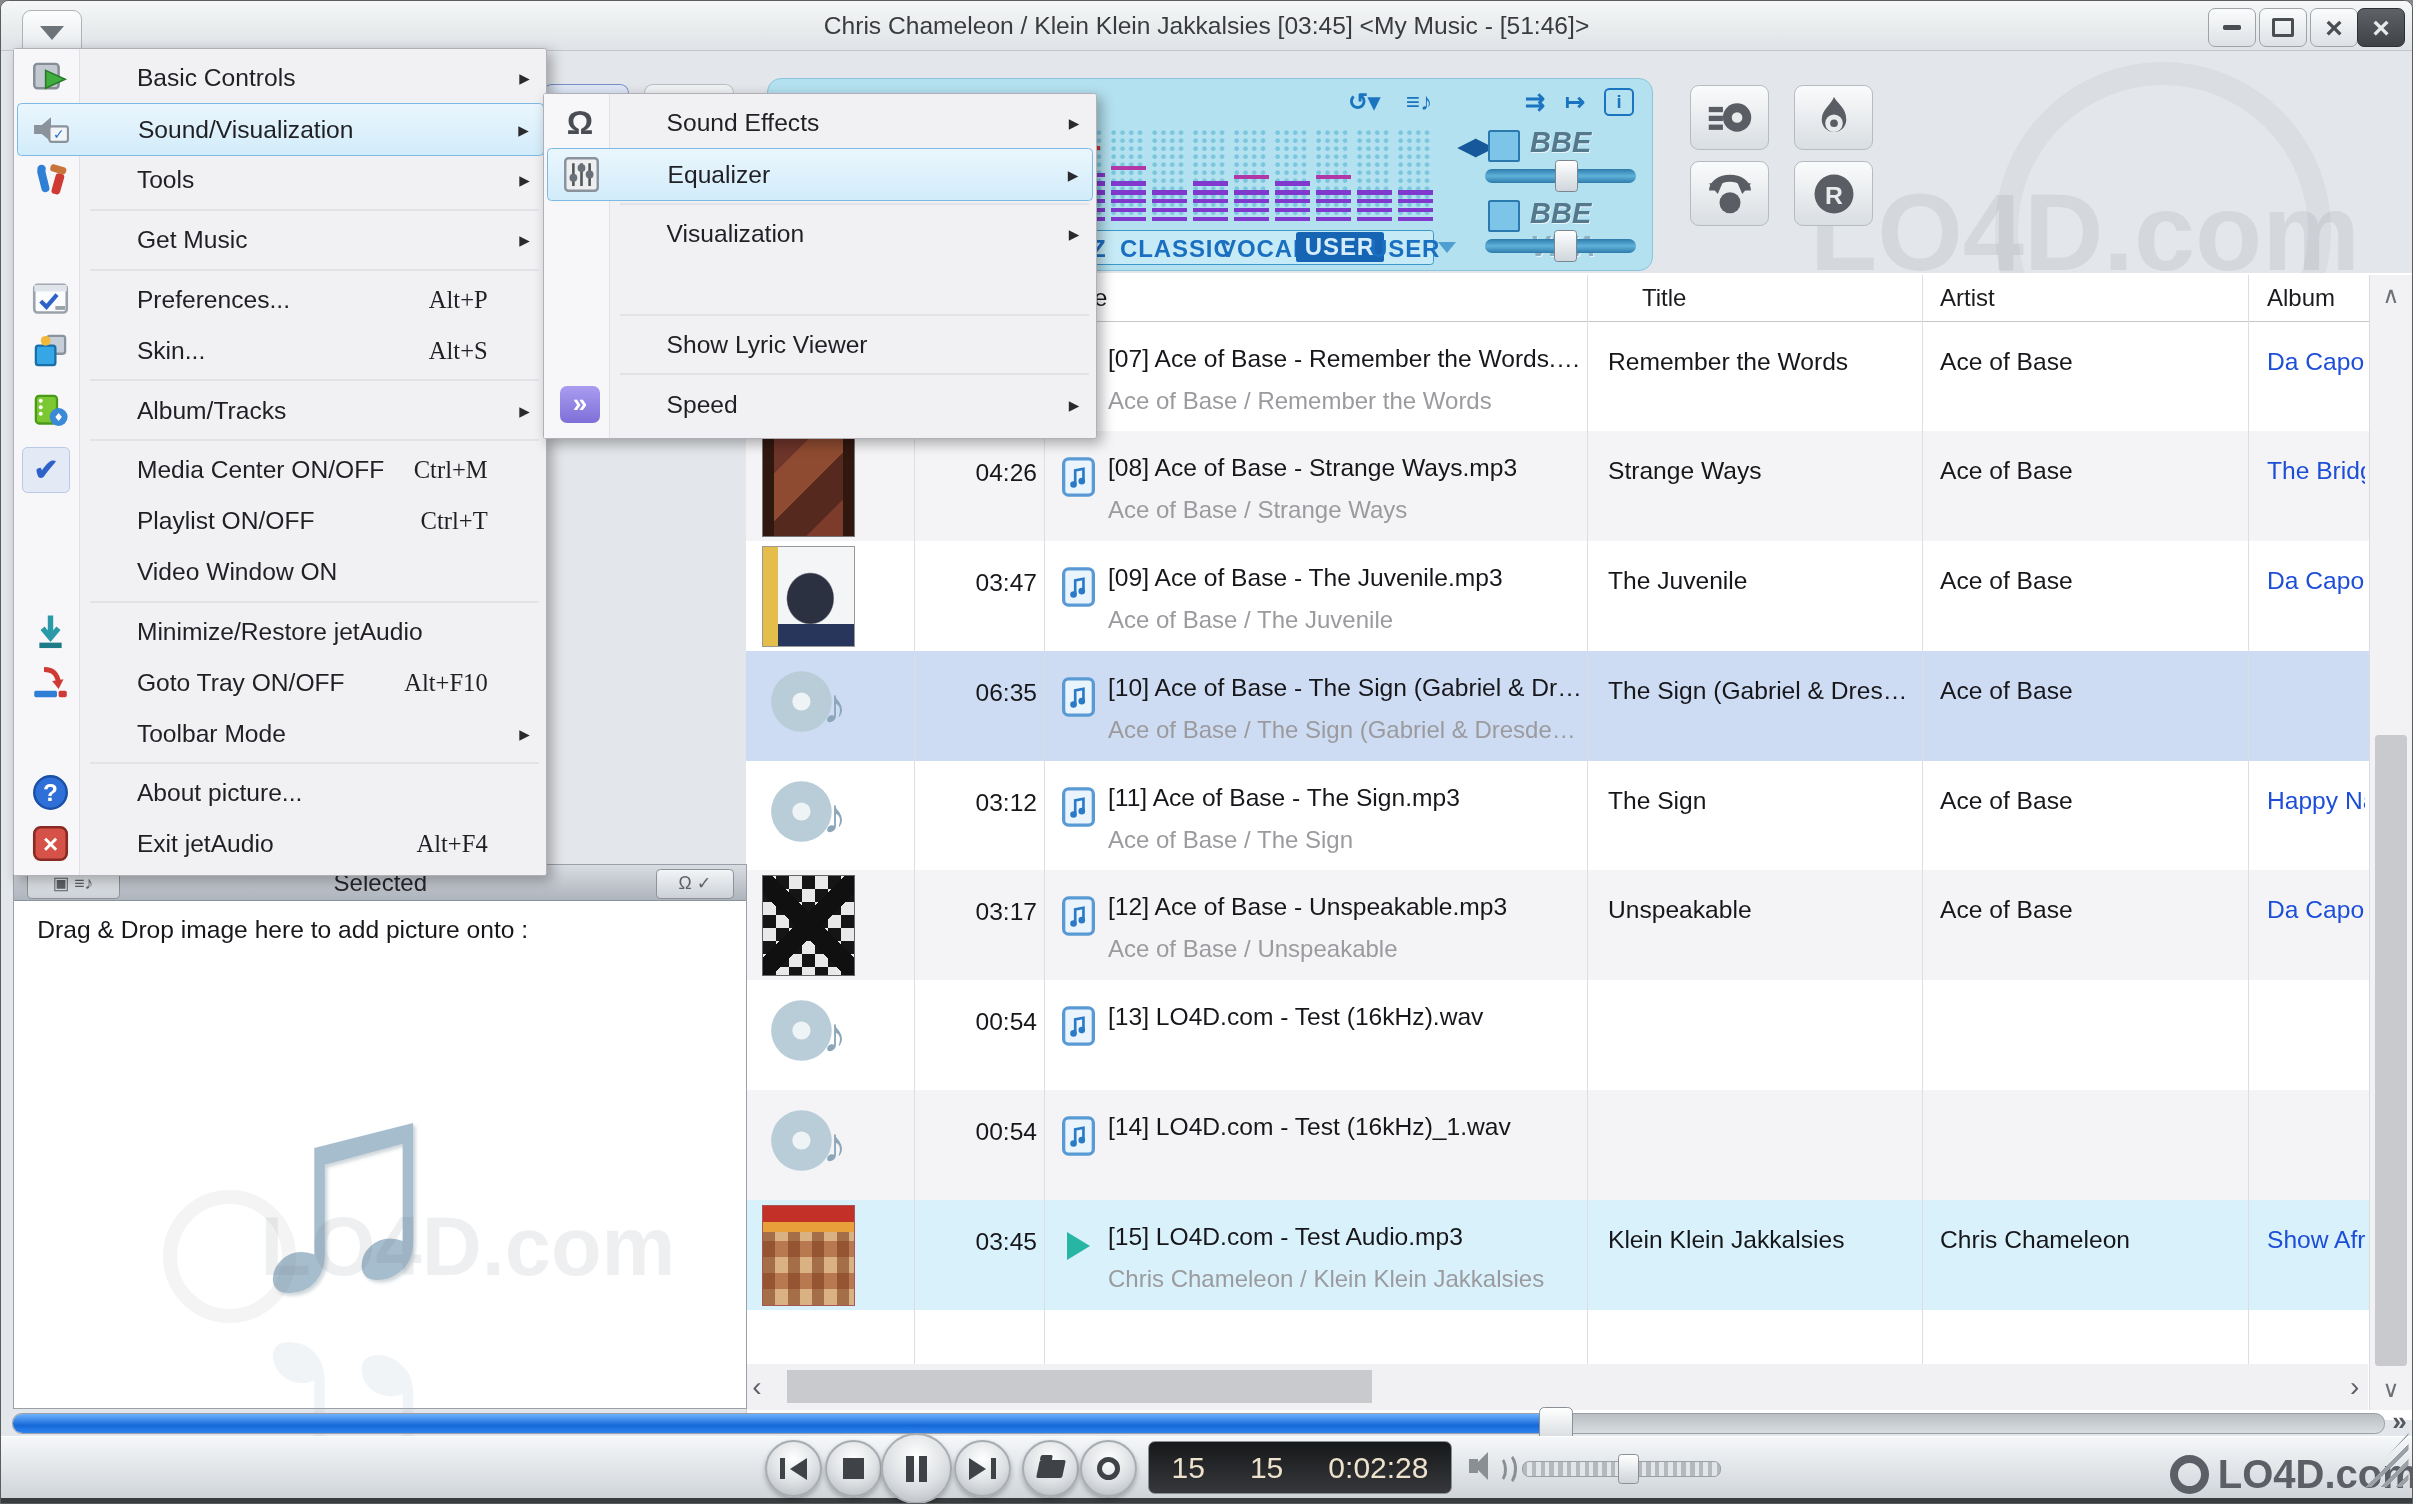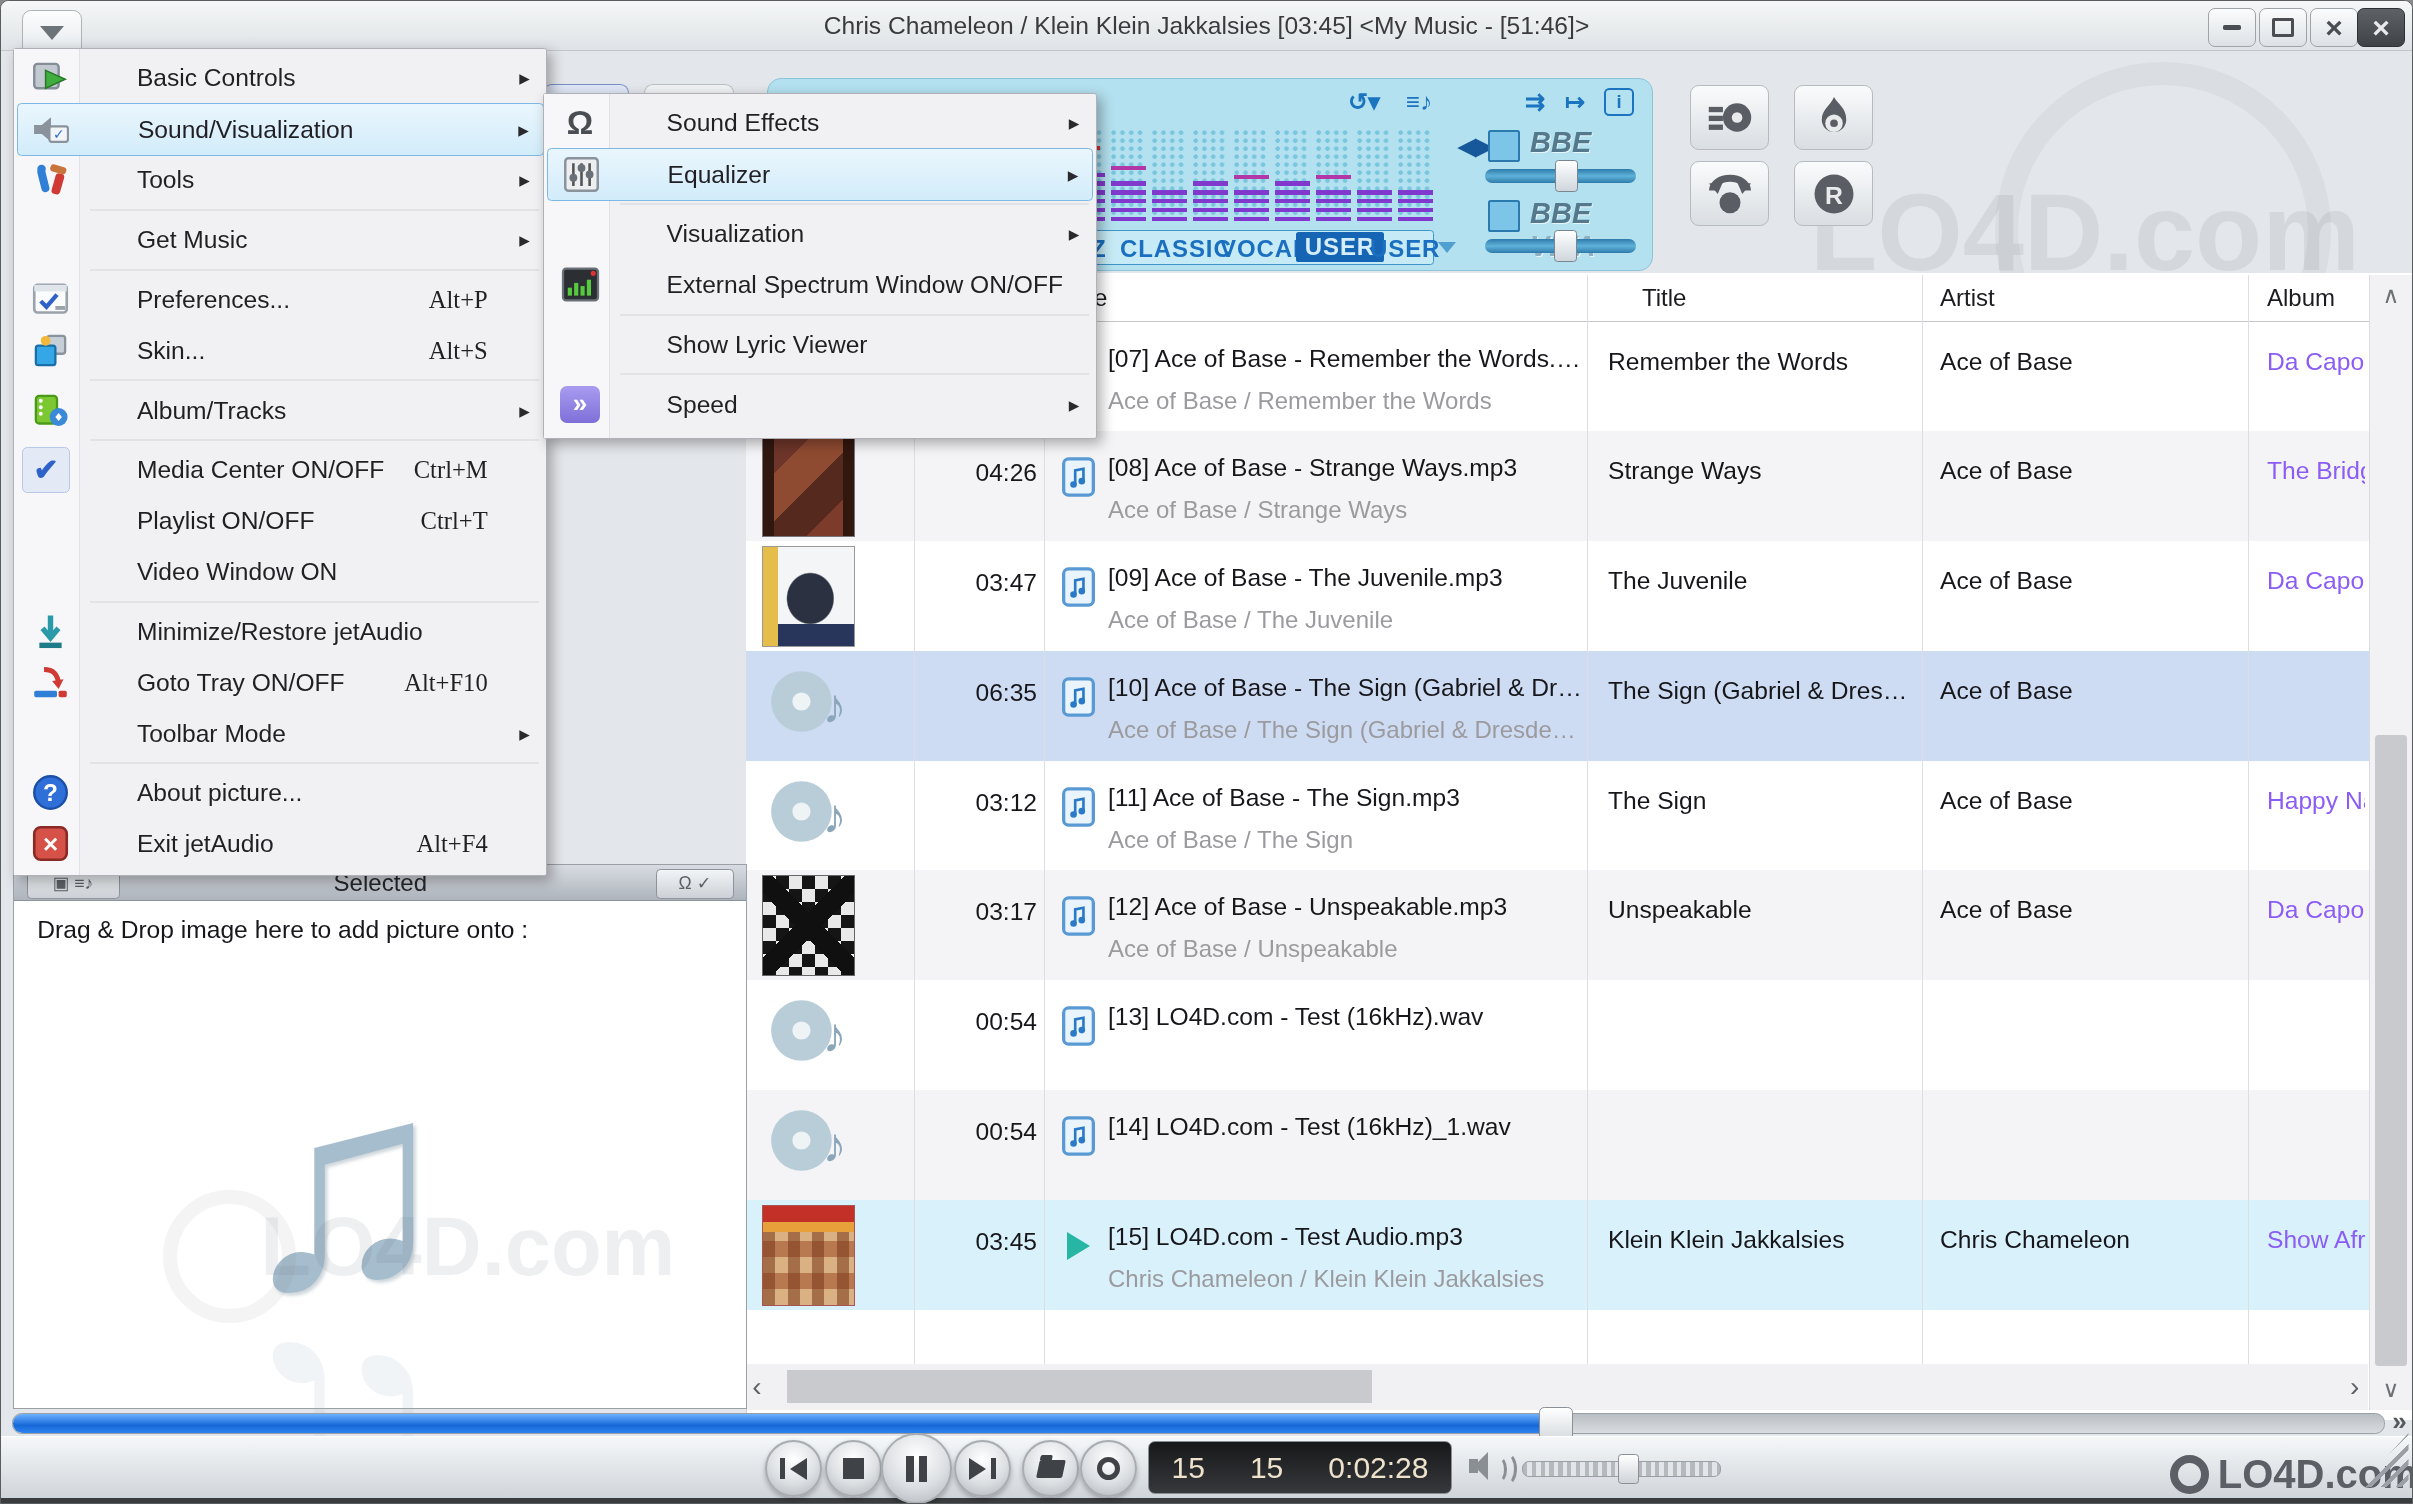--- a/index.html
+++ b/index.html
@@ -98,21 +98,21 @@
   .playico{display:none;position:absolute;left:321px;top:32px;width:0;height:0;
            border-top:14px solid transparent;border-bottom:14px solid transparent;border-left:23px solid #27b5a4;}
   .prow.playing .playico{display:block;}
   .pname{position:absolute;left:362px;top:23px;width:474px;font-size:24.6px;color:#17171b;
          white-space:nowrap;overflow:hidden;text-overflow:ellipsis;}
   .psub{position:absolute;left:362px;top:65px;width:474px;font-size:24px;color:#9b9b9f;
         white-space:nowrap;overflow:hidden;text-overflow:ellipsis;}
   .ptitle{position:absolute;left:862px;top:26px;width:312px;font-size:24.6px;color:#17171b;
           white-space:nowrap;overflow:hidden;text-overflow:ellipsis;}
   .partist{position:absolute;left:1194px;top:26px;width:299px;font-size:24.6px;color:#17171b;white-space:nowrap;overflow:hidden;}
-  .palbum{position:absolute;left:1521px;top:26px;width:98px;font-size:24.6px;color:#8b5cf6;white-space:nowrap;overflow:hidden;}
+  .palbum{position:absolute;left:1521px;top:26px;width:98px;font-size:24.6px;color:#1d4ed8;white-space:nowrap;overflow:hidden;}
   .thumb{position:absolute;left:16px;top:5.3px;width:91px;height:99px;}
   .thumb svg{display:none;}
   .thumb[data-thumb="cd"] svg{display:block;}
   .thumb[data-thumb="bridge"]{border:0.9px solid #777;
      background:linear-gradient(90deg,#31180f 0 12%,transparent 12% 88%,#31180f 88%),
                 linear-gradient(135deg,#6e352a 0 25%,#8f4b31 25% 50%,#55291e 50% 75%,#7d3b2b 75%);}
   .thumb[data-thumb="juvenile"]{border:0.9px solid #999;
      background:linear-gradient(90deg,#e5bd4a 0 16%,transparent 16%),
                 radial-gradient(ellipse at 52% 52%,#2b3140 0 34%,transparent 36%),
                 linear-gradient(180deg,#f3f5f7 0 78%,#27365a 78%);}
@@ -770,33 +770,20 @@
           </svg>
         </span>
       <span class="lab">Equalizer</span>
         <span class="arr">▸</span>
     </div>
     <div class="msep" style="top:109px"></div>
     <div class="mi" style="top:114px">
       <span class="lab">Visualization</span>
         <span class="arr">▸</span>
     </div>
-    <div class="mi" style="top:165px">
-      <span class="mic">
-          <svg width="39" height="35" viewBox="0 0 24 22">
-            <rect x="1" y="1" width="22" height="20" rx="2" fill="#2b2f33" stroke="#6a7078" stroke-width="1.4"></rect>
-            <rect x="4" y="13" width="2.6" height="5" fill="#57c93f"></rect>
-            <rect x="8" y="10" width="2.6" height="8" fill="#57c93f"></rect>
-            <rect x="12" y="12" width="2.6" height="6" fill="#57c93f"></rect>
-            <rect x="16" y="8" width="2.6" height="10" fill="#57c93f"></rect>
-            <circle cx="20" cy="4" r="1.6" fill="#d33"></circle>
-          </svg>
-        </span>
-      <span class="lab">External Spectrum Window ON/OFF</span>
-    </div>
     <div class="msep" style="top:220px"></div>
     <div class="mi" style="top:225px">
       <span class="lab">Show Lyric Viewer</span>
     </div>
     <div class="msep" style="top:279px"></div>
     <div class="mi" style="top:285px">
       <span class="mic">
           <span class="speedic">»</span>
         </span>
       <span class="lab">Speed</span>

